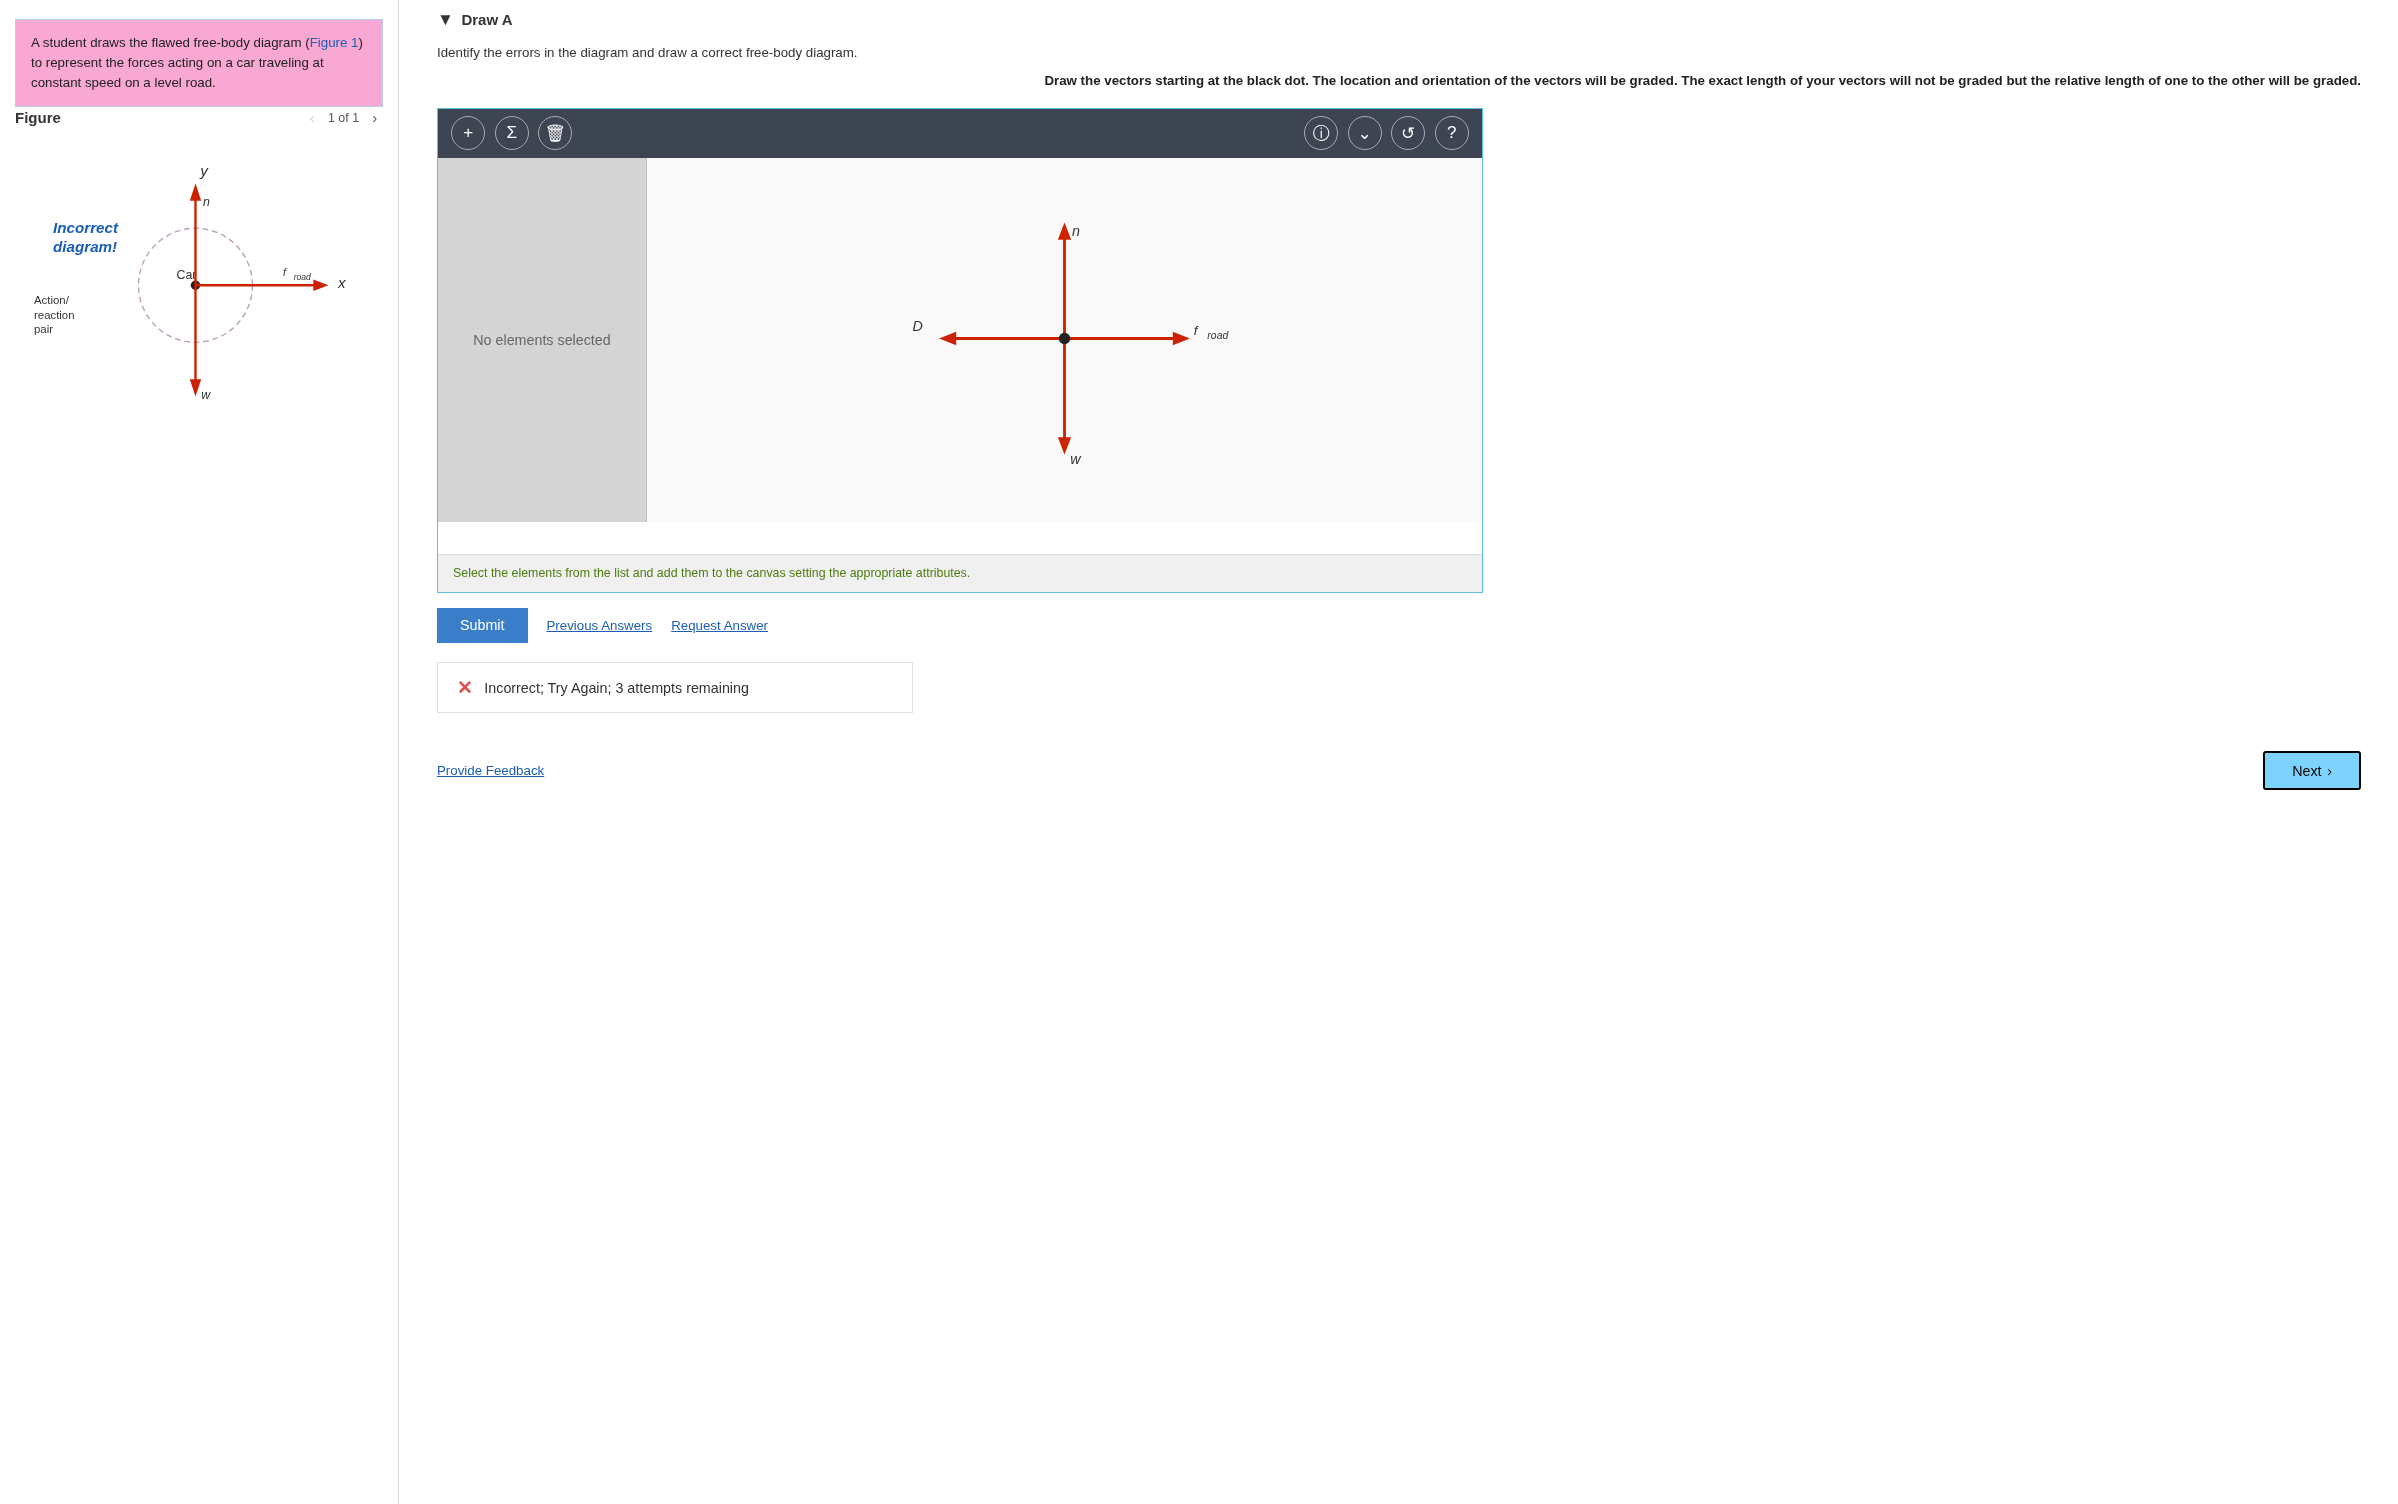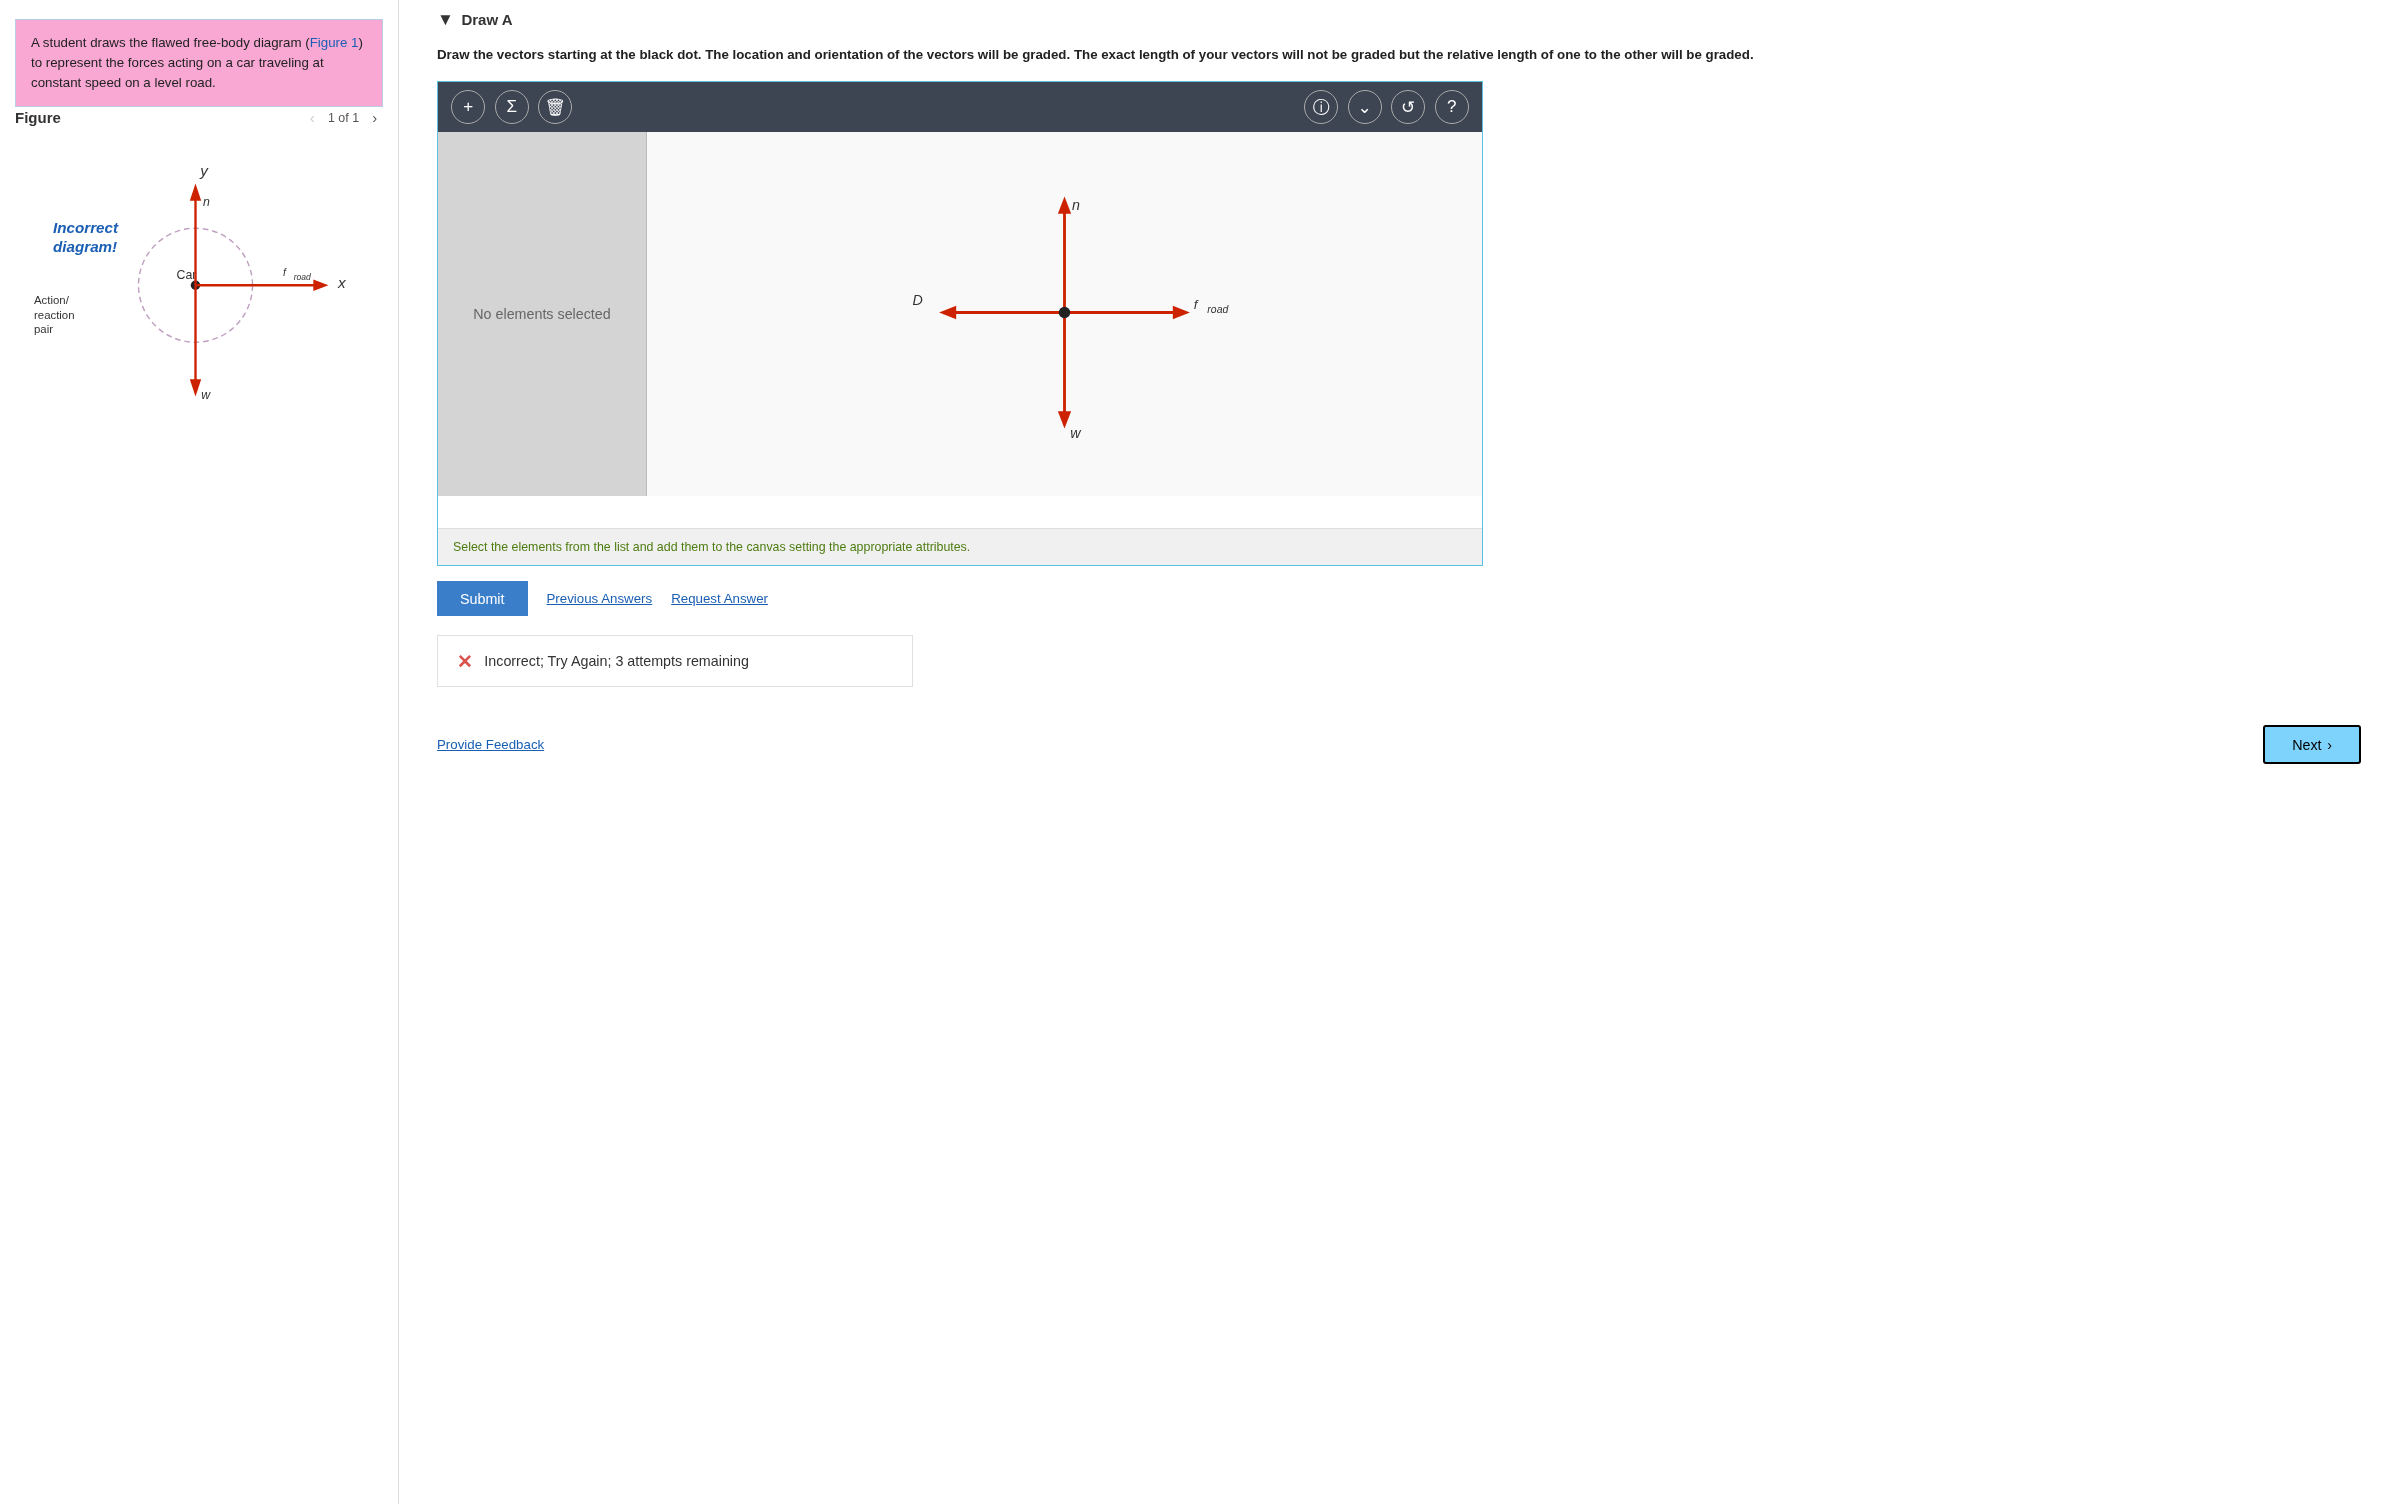--- a/index.html
+++ b/index.html
@@ -108,20 +108,21 @@
       color: #333;
       margin-bottom: 11.4px;
     }
 
     .instruction-bold {
       font-size: 13.3px;
       font-weight: bold;
       color: #222;
       margin-bottom: 17px;
       line-height: 1.5;
+      text-align: right;
     }
 
     
     .vector-tool {
       border: 1.9px solid #5bc0de;
       background: #fff;
       margin-bottom: 15px;
       width: 100%;
       max-width: 1046px;
     }
@@ -336,20 +337,21 @@
       </div>
     </div>
   </div>
 
   <div class="right-panel">
     <div class="part-header">
       <span class="part-toggle">▼</span>
       <span class="part-title">Draw A</span>
     </div>
 
+    <p class="identify-text">Identify the errors in the diagram and draw a correct free-body diagram.</p>
 
     <p class="instruction-bold">Draw the vectors starting at the black dot. The location and orientation of the vectors will be graded. The exact length of your vectors will not be graded but the relative length of one to the other will be graded.</p>
 
     <div class="vector-tool">
       <div class="vector-toolbar">
         <div class="toolbar-left">
           <button class="toolbar-btn">+</button>
           <button class="toolbar-btn">Σ</button>
           <button class="toolbar-btn">🗑</button>
         </div>

